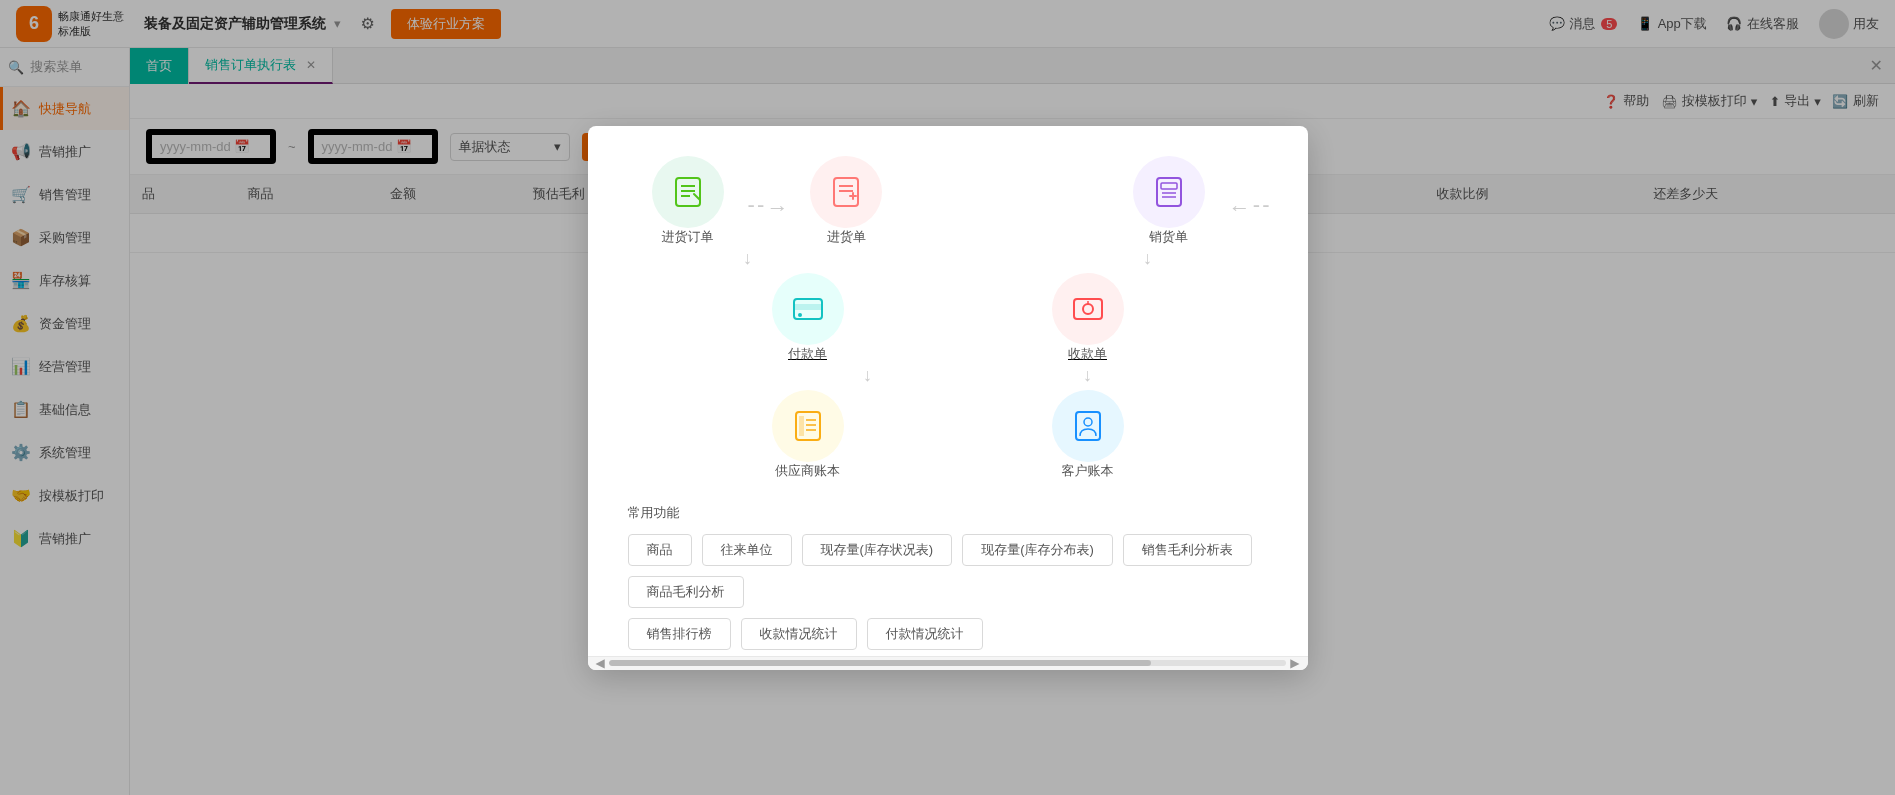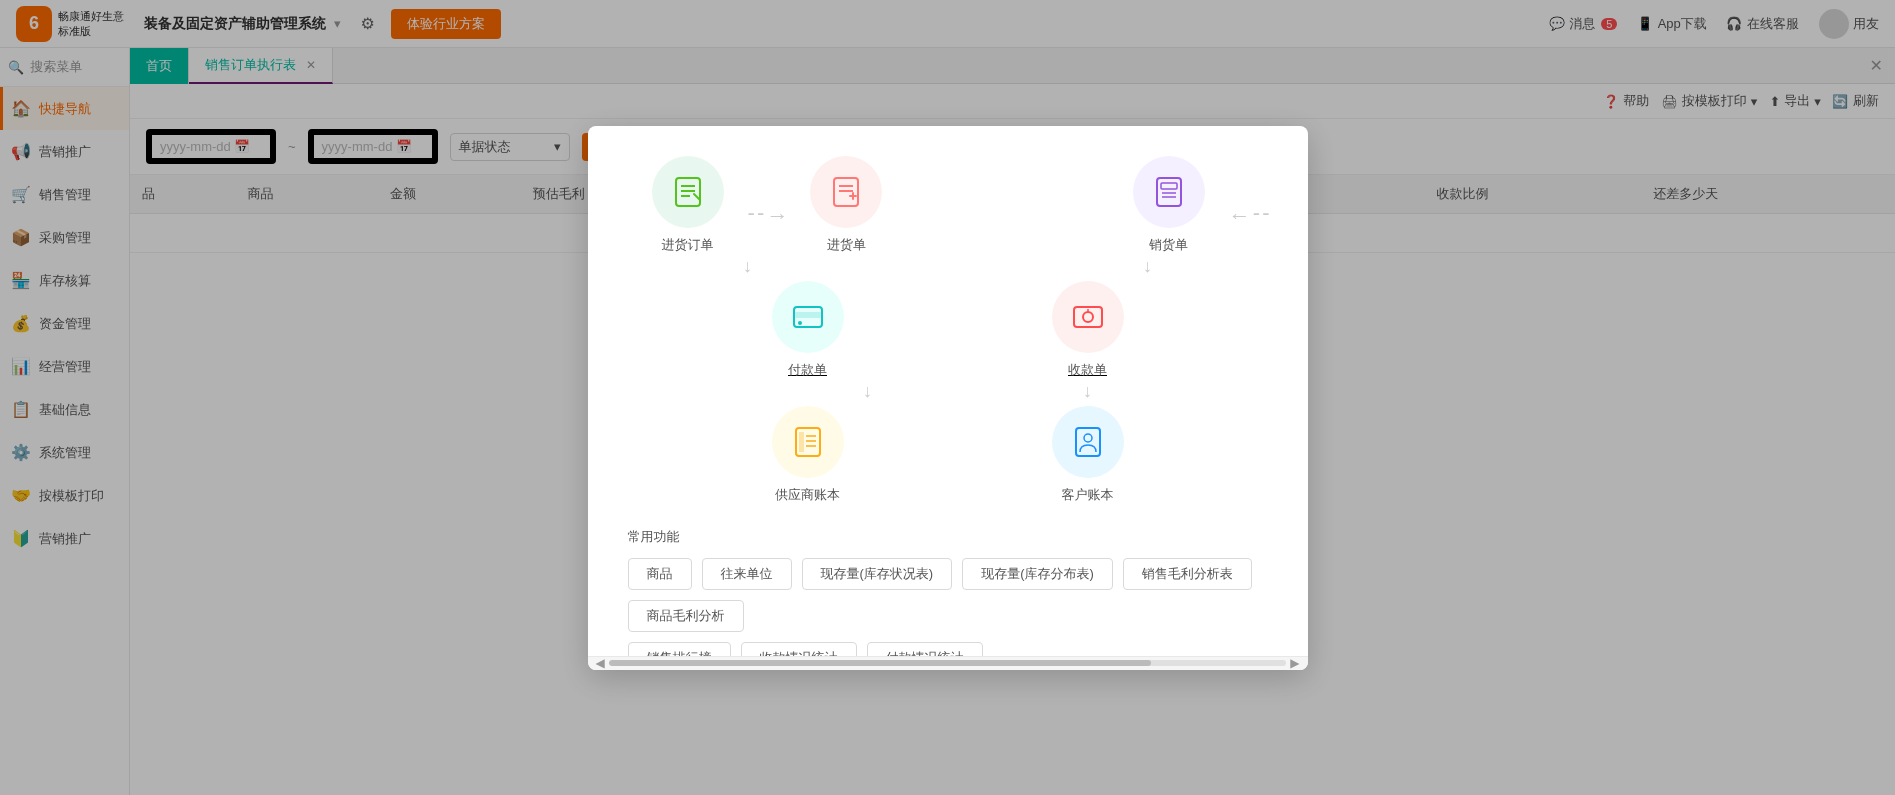--- a/index.html
+++ b/index.html
@@ -59,21 +59,21 @@
     .data-table th { background: #f7f7f7; color: #555; padding: 10px 12px; text-align: left; border-bottom: 1px solid #e8e8e8; white-space: nowrap; font-weight: 500; }
     .data-table td { padding: 10px 12px; border-bottom: 1px solid #f0f0f0; color: #333; }
 
     
     .modal-overlay { position: fixed; top: 0; left: 0; width: 100%; height: 100%; background: rgba(0,0,0,0.3); z-index: 100; display: flex; align-items: center; justify-content: center; }
     .modal { background: #fff; border-radius: 8px; width: 720px; max-height: 560px; overflow: hidden; box-shadow: 0 8px 32px rgba(0,0,0,0.2); }
     .modal-body { padding: 30px 40px; overflow-y: auto; max-height: 530px; }
 
     
     .flow-section { margin-bottom: 24px; }
-    .flow-item { display: flex; flex-direction: column; align-items: center; gap: 8px; width: 120px; }
+    .flow-item { display: flex; flex-direction: column; align-items: center; gap: 0; width: 120px; }
     .flow-circle { width: 72px; height: 72px; border-radius: 50%; display: flex; align-items: center; justify-content: center; font-size: 28px; flex-shrink: 0; }
     .flow-circle.green { background: #e8f8f0; color: #52c41a; }
     .flow-circle.red-light { background: #fff0f0; color: #ff7875; }
     .flow-circle.purple { background: #f5f0ff; color: #9254de; }
     .flow-circle.orange { background: #fff7e6; color: #fa8c16; }
     .flow-circle.teal { background: #e6fffb; color: #13c2c2; }
     .flow-circle.red { background: #fff0f0; color: #ff4d4f; }
     .flow-circle.yellow { background: #fffbe6; color: #faad14; }
     .flow-circle.blue-light { background: #e6f7ff; color: #1890ff; }
     .flow-label { font-size: 13px; color: #555; text-align: center; }

